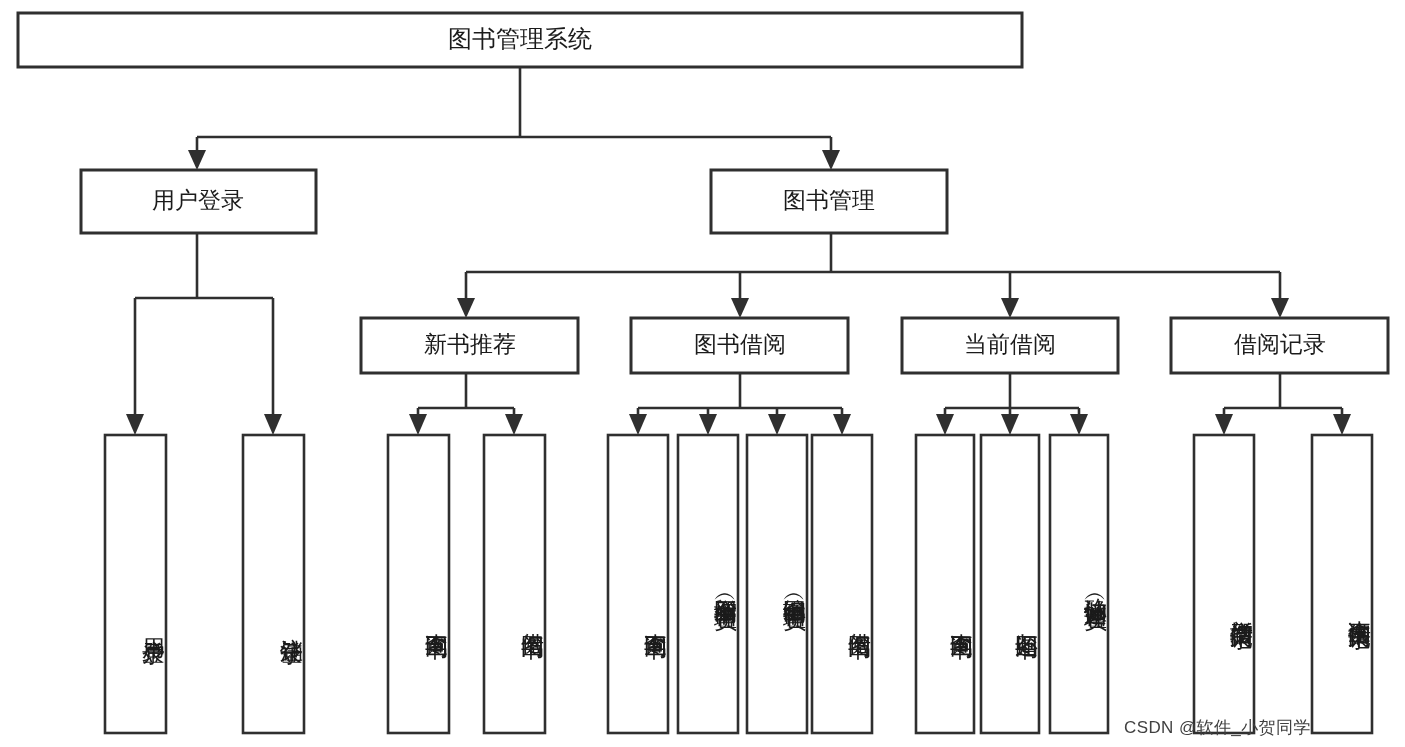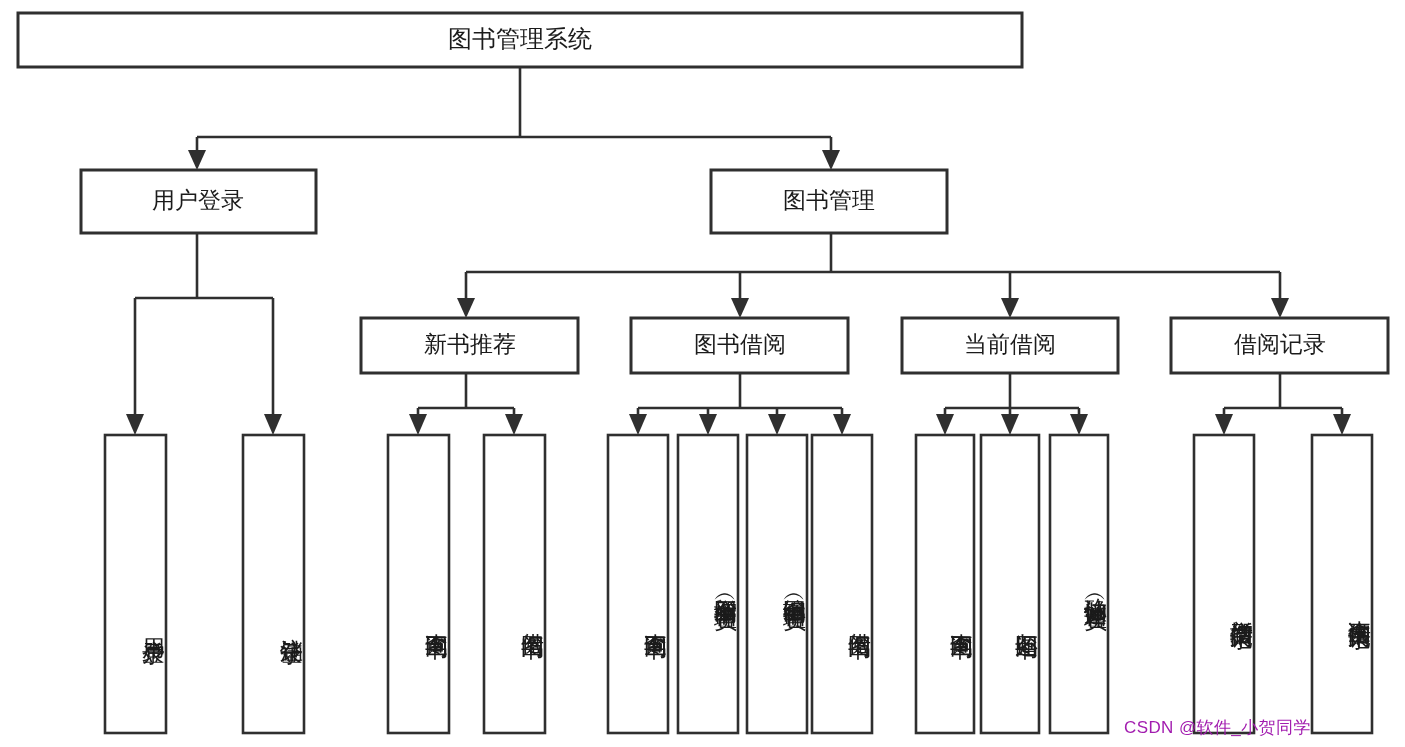--- a/index.html
+++ b/index.html
@@ -69,21 +69,21 @@
     justify-content: center;
     white-space: nowrap;
     pointer-events: none;
   }
   .watermark {
     position: absolute;
     left: 1124px;
     top: 716px;
     font-family: "Liberation Sans", "DejaVu Sans", sans-serif;
     font-size: 17px;
-    color: #a21caf;
+    color: #404040;
     white-space: nowrap;
     letter-spacing: 0.4px;
   }
 </style>
 </head>
 <body>
 
 <div id="diagram-root">
 
   <svg class="flow" viewBox="0 0 1405 747">

